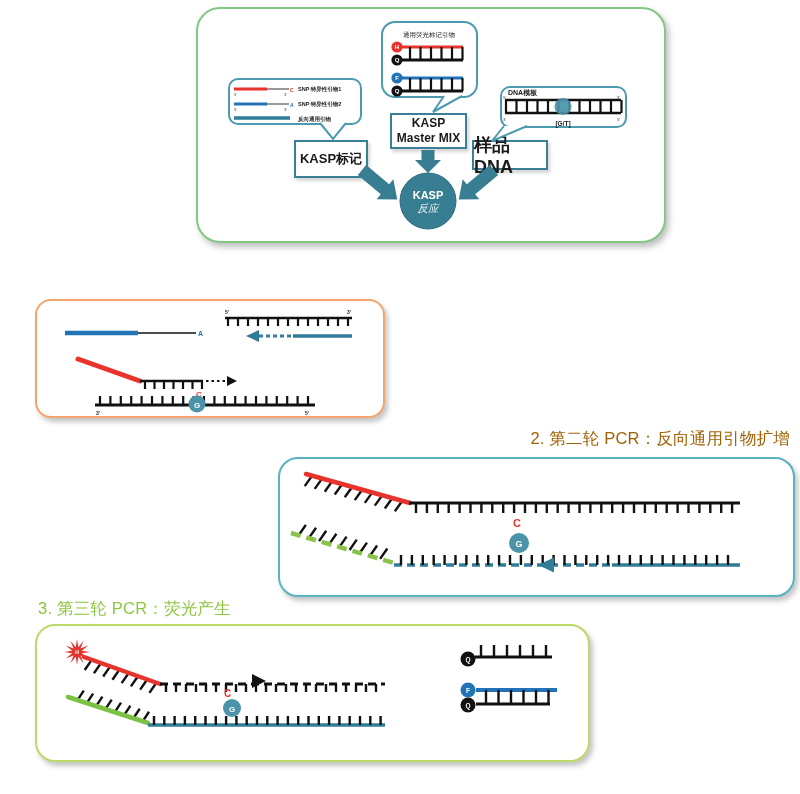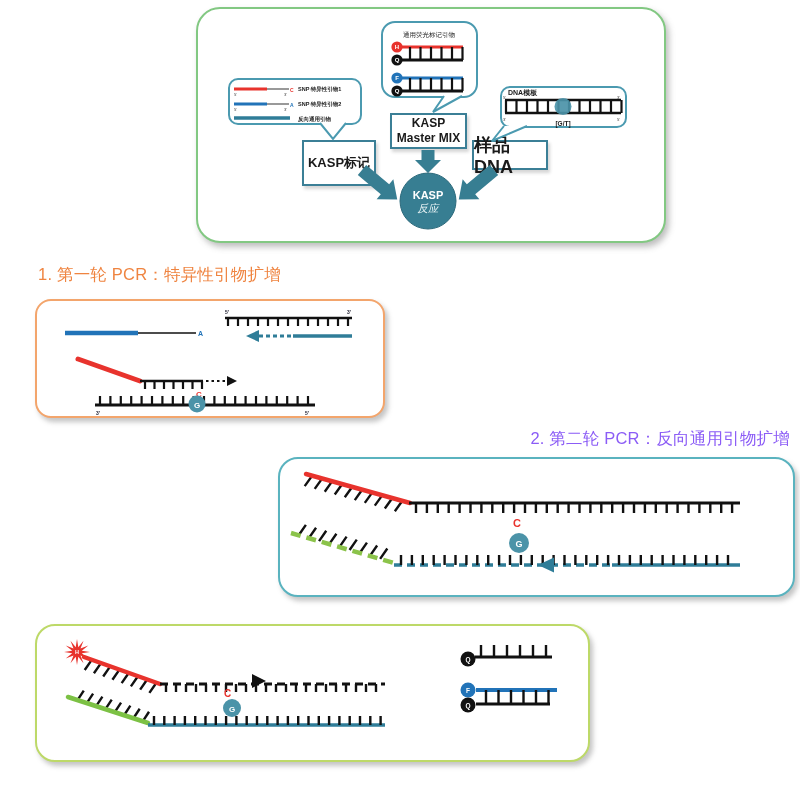--- a/index.html
+++ b/index.html
@@ -16,26 +16,26 @@
         border-radius:20px;box-shadow:3px 4px 5px rgba(110,110,110,.4)}
   .box3{left:35px;top:624px;width:555px;height:138px;border:2px solid #bdd968;
         border-radius:20px;box-shadow:3px 4px 5px rgba(110,110,110,.4)}
   .bubble{position:absolute;background:#fff;border:2px solid #4b9ab0}
   .left-bubble{left:228px;top:78px;width:134px;height:47px;border-radius:10px}
   .top-bubble{left:381px;top:21px;width:97px;height:77px;border-radius:14px}
   .right-bubble{left:500px;top:86px;width:127px;height:42px;border-radius:10px}
   .kbox{position:absolute;background:#fff;border:2px solid #3b7f96;display:flex;
         flex-direction:column;align-items:center;justify-content:center;
         font-weight:bold;color:#1a1a1a;box-shadow:2px 3px 3px rgba(120,120,120,.3)}
-  .box-kasp{left:302px;top:140px;width:74px;height:46px;font-size:13px}
+  .box-kasp{left:294px;top:140px;width:74px;height:38px;font-size:13px}
   .box-mix{left:390px;top:113px;width:77px;height:36px;font-size:12px;line-height:15px}
   .box-dna{left:472px;top:140px;width:76px;height:30px;font-size:18px}
   .heading{position:absolute;font-size:16.5px;letter-spacing:.2px;white-space:nowrap}
   .h1{left:38px;top:264px;color:#ef8440}
-  .h2{left:490px;top:428px;width:300px;text-align:right;color:#8b5cf6}
+  .h2{left:490px;top:428px;width:300px;text-align:right;color:#a16207}
   .h3{left:38px;top:598px;color:#8dc63f}
   svg.overlay{position:absolute;left:0;top:0;z-index:5;pointer-events:none}
   text{font-family:"Liberation Sans",sans-serif}
 </style>
 </head>
 <body>
 
 <div class="stage">
 
   <div class="panel top-panel"></div>
@@ -47,24 +47,24 @@
     <span>KASP标记</span>
   </div>
   <div class="kbox box-mix">
     <span>KASP</span>
     <span>Master MIX</span>
   </div>
   <div class="kbox box-dna">
     <span>样品DNA</span>
   </div>
 
-  <div class="heading h1">1. 第一轮 PCR：特异性引物扩增</div>
   <div class="panel box1"></div>
   <div class="heading h2">2. 第二轮 PCR：反向通用引物扩增</div>
   <div class="panel box2"></div>
+  <div class="heading h3">3. 第三轮 PCR：荧光产生</div>
   <div class="panel box3"></div>
 
   <svg class="overlay" width="800" height="794" viewBox="0 0 800 794">
 
     <path d="M320,123 L333,139 L346,123" fill="#fff" stroke="#4b9ab0" stroke-width="2"></path>
     <path d="M444,96 L433,112 L462,96" fill="#fff" stroke="#4b9ab0" stroke-width="2"></path>
     <path d="M504,126 L492,141 L527,126" fill="#fff" stroke="#4b9ab0" stroke-width="2"></path>
 
     <g>
       <line x1="234" y1="89" x2="267" y2="89" stroke="#e8332d" stroke-width="3"></line>

